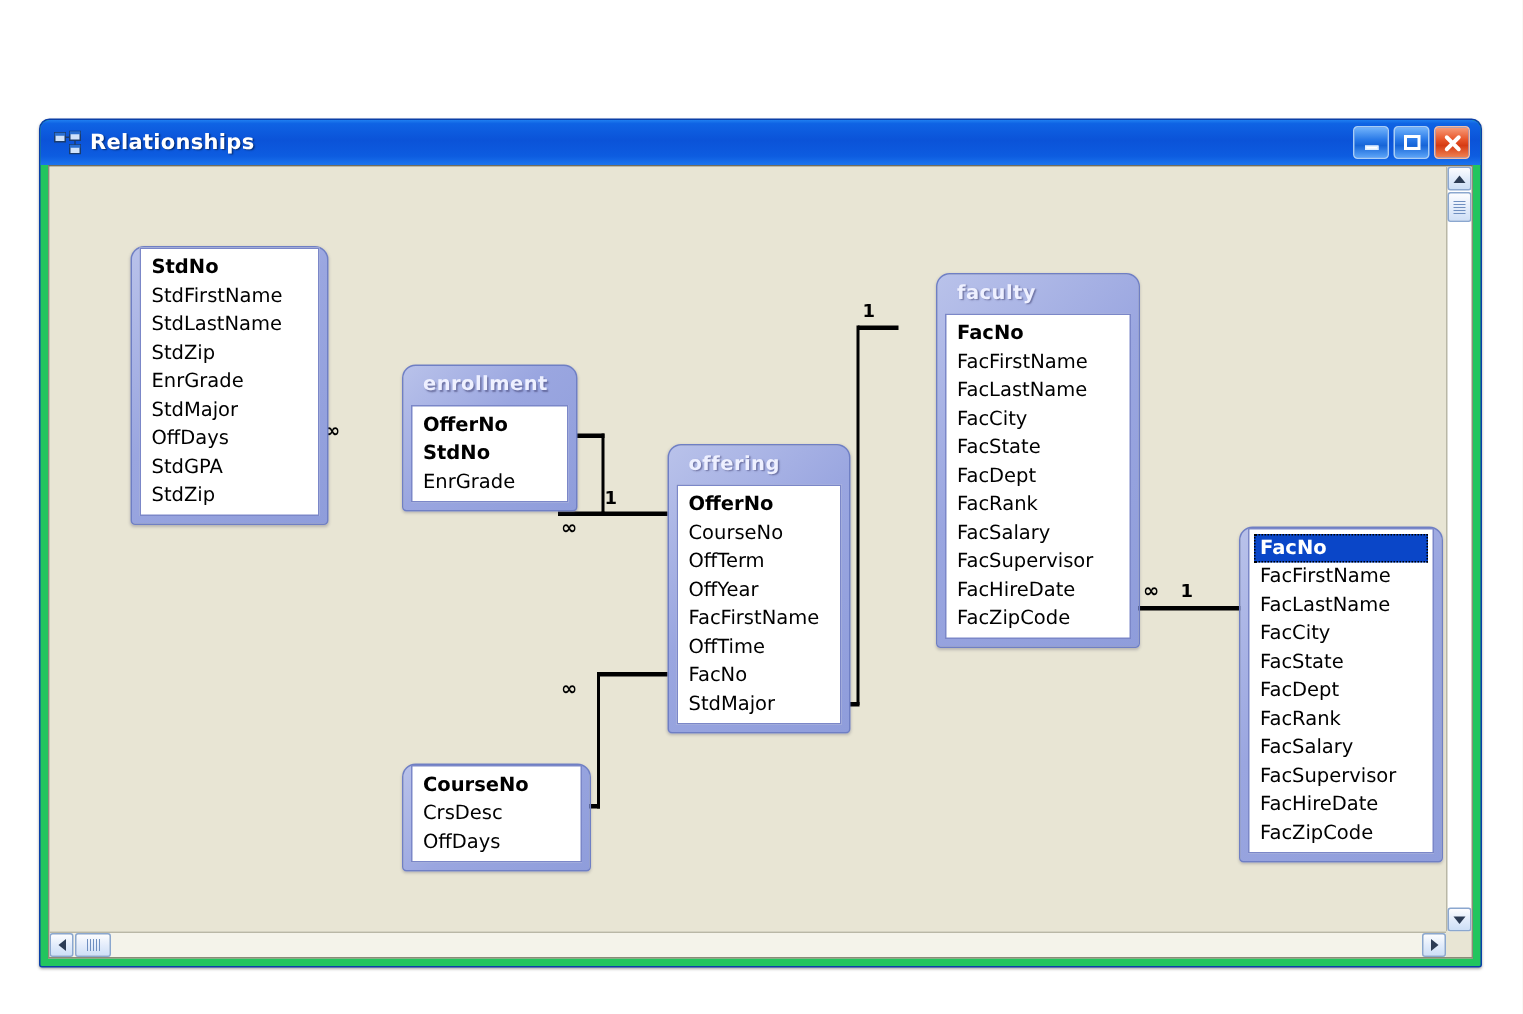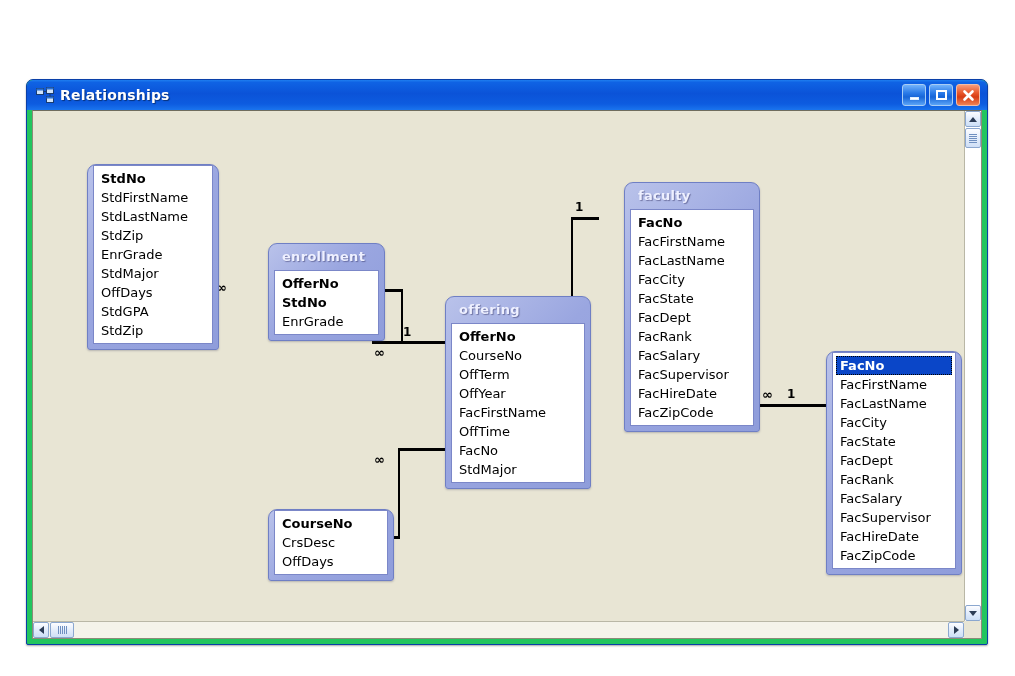--- a/index.html
+++ b/index.html
@@ -214,21 +214,21 @@
 
       <div class="tbl" style="left:235px;top:132px;width:117px;">
         <div class="tbl-title">enrollment</div>
         <div class="tbl-body">
           <div class="fld pk">OfferNo</div>
           <div class="fld pk">StdNo</div>
           <div class="fld">EnrGrade</div>
         </div>
       </div>
 
-      <div class="tbl" style="left:412px;top:185px;width:146px;">
+      <div class="tbl" style="left:412px;top:185px;width:122px;">
         <div class="tbl-title">offering</div>
         <div class="tbl-body">
           <div class="fld pk">OfferNo</div>
           <div class="fld">CourseNo</div>
           <div class="fld">OffTerm</div>
           <div class="fld">OffYear</div>
           <div class="fld">FacFirstName</div>
           <div class="fld">OffTime</div>
           <div class="fld">FacNo</div>
           <div class="fld">StdMajor</div>

